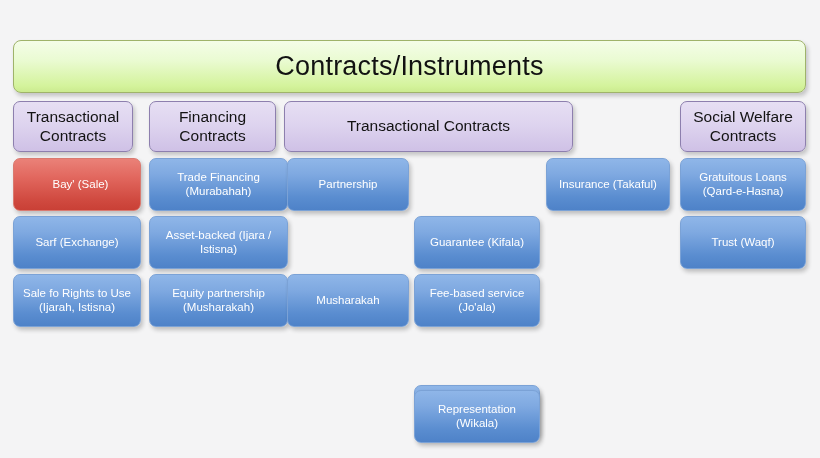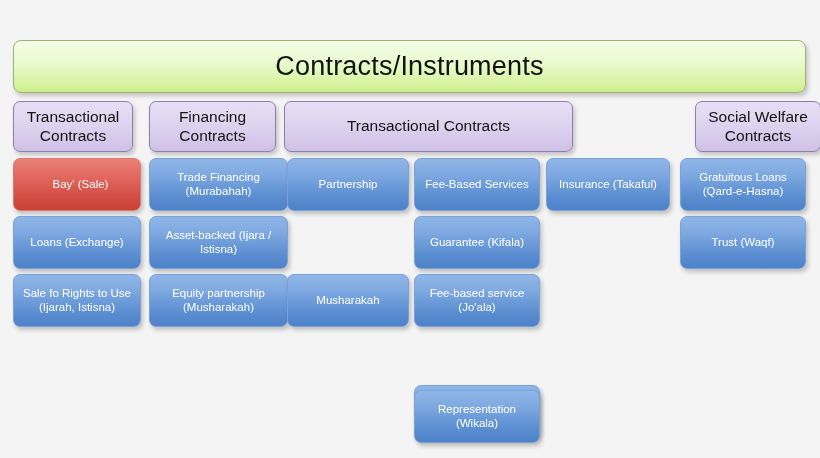--- a/index.html
+++ b/index.html
@@ -45,21 +45,21 @@
     top:101px;height:51px;
     background:linear-gradient(to bottom,#e6dff3 0%,#ded4ef 45%,#cfc1e6 100%);
     border:1px solid #8d7fae;
     color:#131313;
     font-size:15.5px;
     box-shadow:2px 3px 4px rgba(0,0,0,.20);
   }
   .cat.c1{left:13px;width:120px;}
   .cat.c2{left:149px;width:127px;}
   .cat.c3{left:284px;width:289px;}
-  .cat.c4{left:695px;width:126px;}
+  .cat.c4{left:680px;width:126px;}
 
   
   .leaf{
     height:53px;
     color:#ffffff;
     font-size:11.5px;
     border-radius:7px;
     box-shadow:2px 3px 4px rgba(0,0,0,.22);
     padding:0 5px;
   }
@@ -93,35 +93,34 @@
 
   <div class="box cat c1">Transactional
 Contracts</div>
   <div class="box cat c2">Financing
 Contracts</div>
   <div class="box cat c3">Transactional Contracts</div>
   <div class="box cat c4">Social Welfare
 Contracts</div>
 
   <div class="box leaf red  col1 r1">Bay' (Sale)</div>
-  <div class="box leaf blue col1 r2">Loans (Exchange)</div>
+  <div class="box leaf blue col1 r2">Sarf (Exchange)</div>
   <div class="box leaf blue col1 r3">Sale fo Rights to Use
 (Ijarah, Istisna)</div>
 
   <div class="box leaf blue col2 r1">Trade Financing
 (Murabahah)</div>
   <div class="box leaf blue col2 r2">Asset-backed (Ijara /
 Istisna)</div>
   <div class="box leaf blue col2 r3">Equity partnership
 (Musharakah)</div>
 
   <div class="box leaf blue col3 r1">Partnership</div>
   <div class="box leaf blue col3 r3">Musharakah</div>
 
-  <div class="box leaf blue col4 r1">Fee-Based Services</div>
   <div class="box leaf blue col4 r2">Guarantee (Kifala)</div>
   <div class="box leaf blue col4 r3">Fee-based service
 (Jo'ala)</div>
   <div class="box leaf blue col4 r4">Custody (Amanah)</div>
   <div class="box leaf blue col4 r5">Representation
 (Wikala)</div>
 
   <div class="box leaf blue col5 r1">Insurance (Takaful)</div>
 
   <div class="box leaf blue col6 r1">Gratuitous Loans

